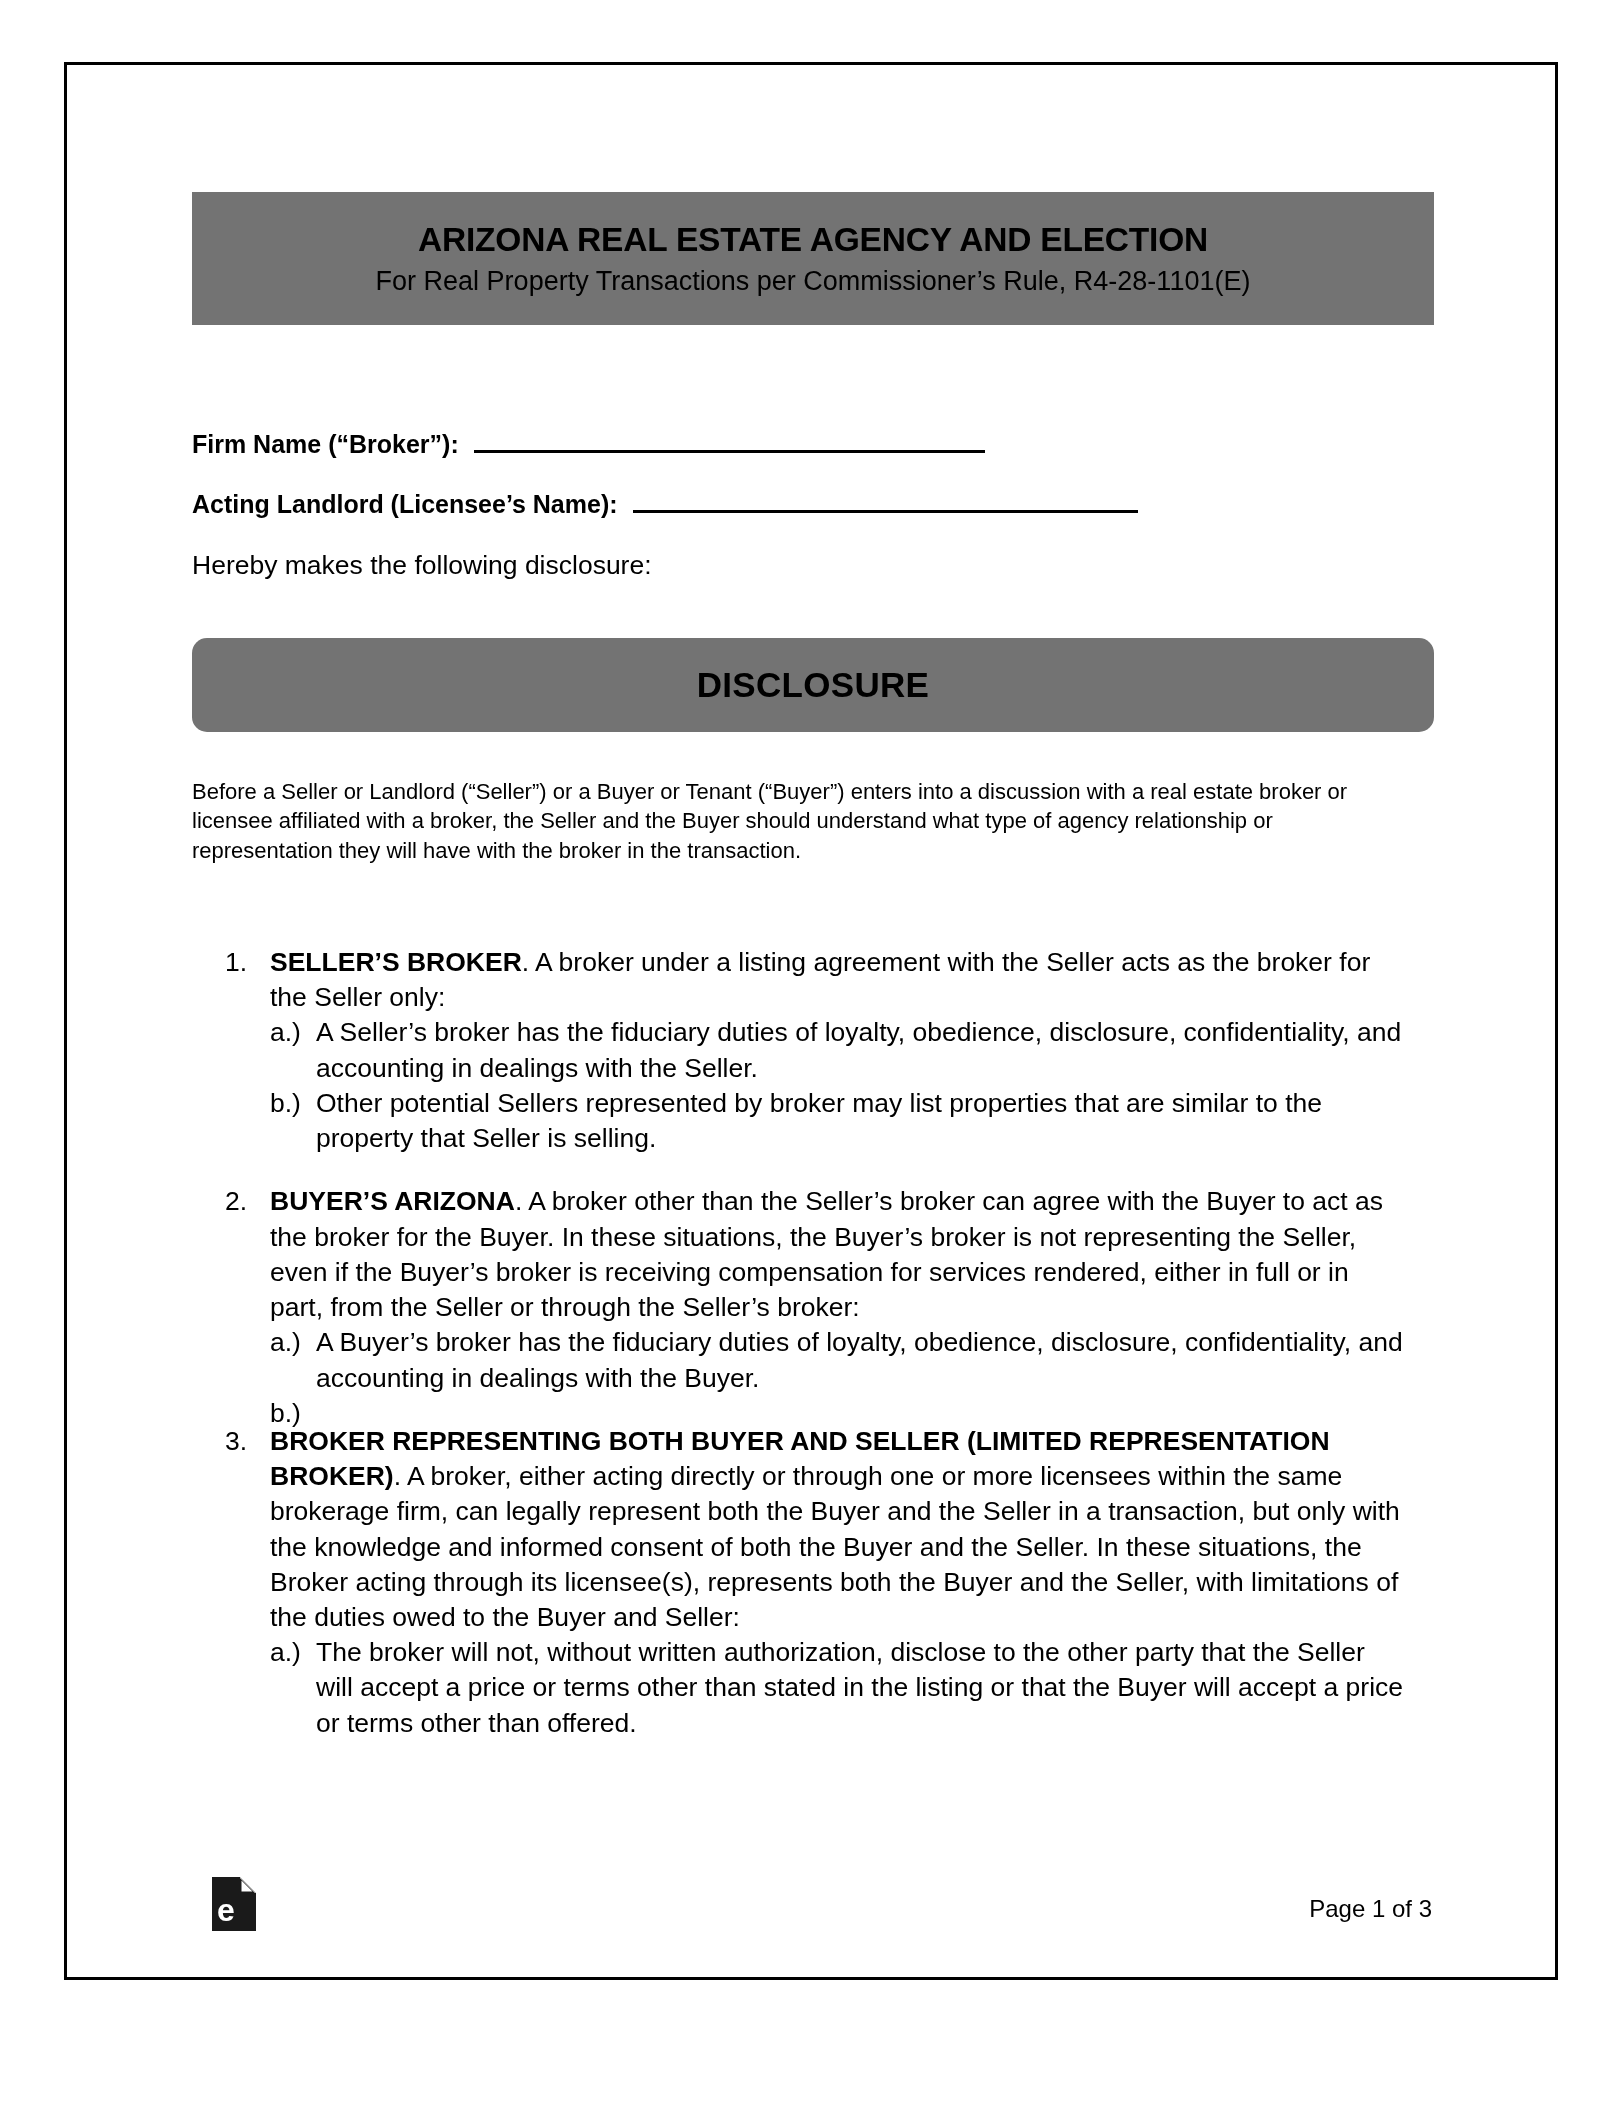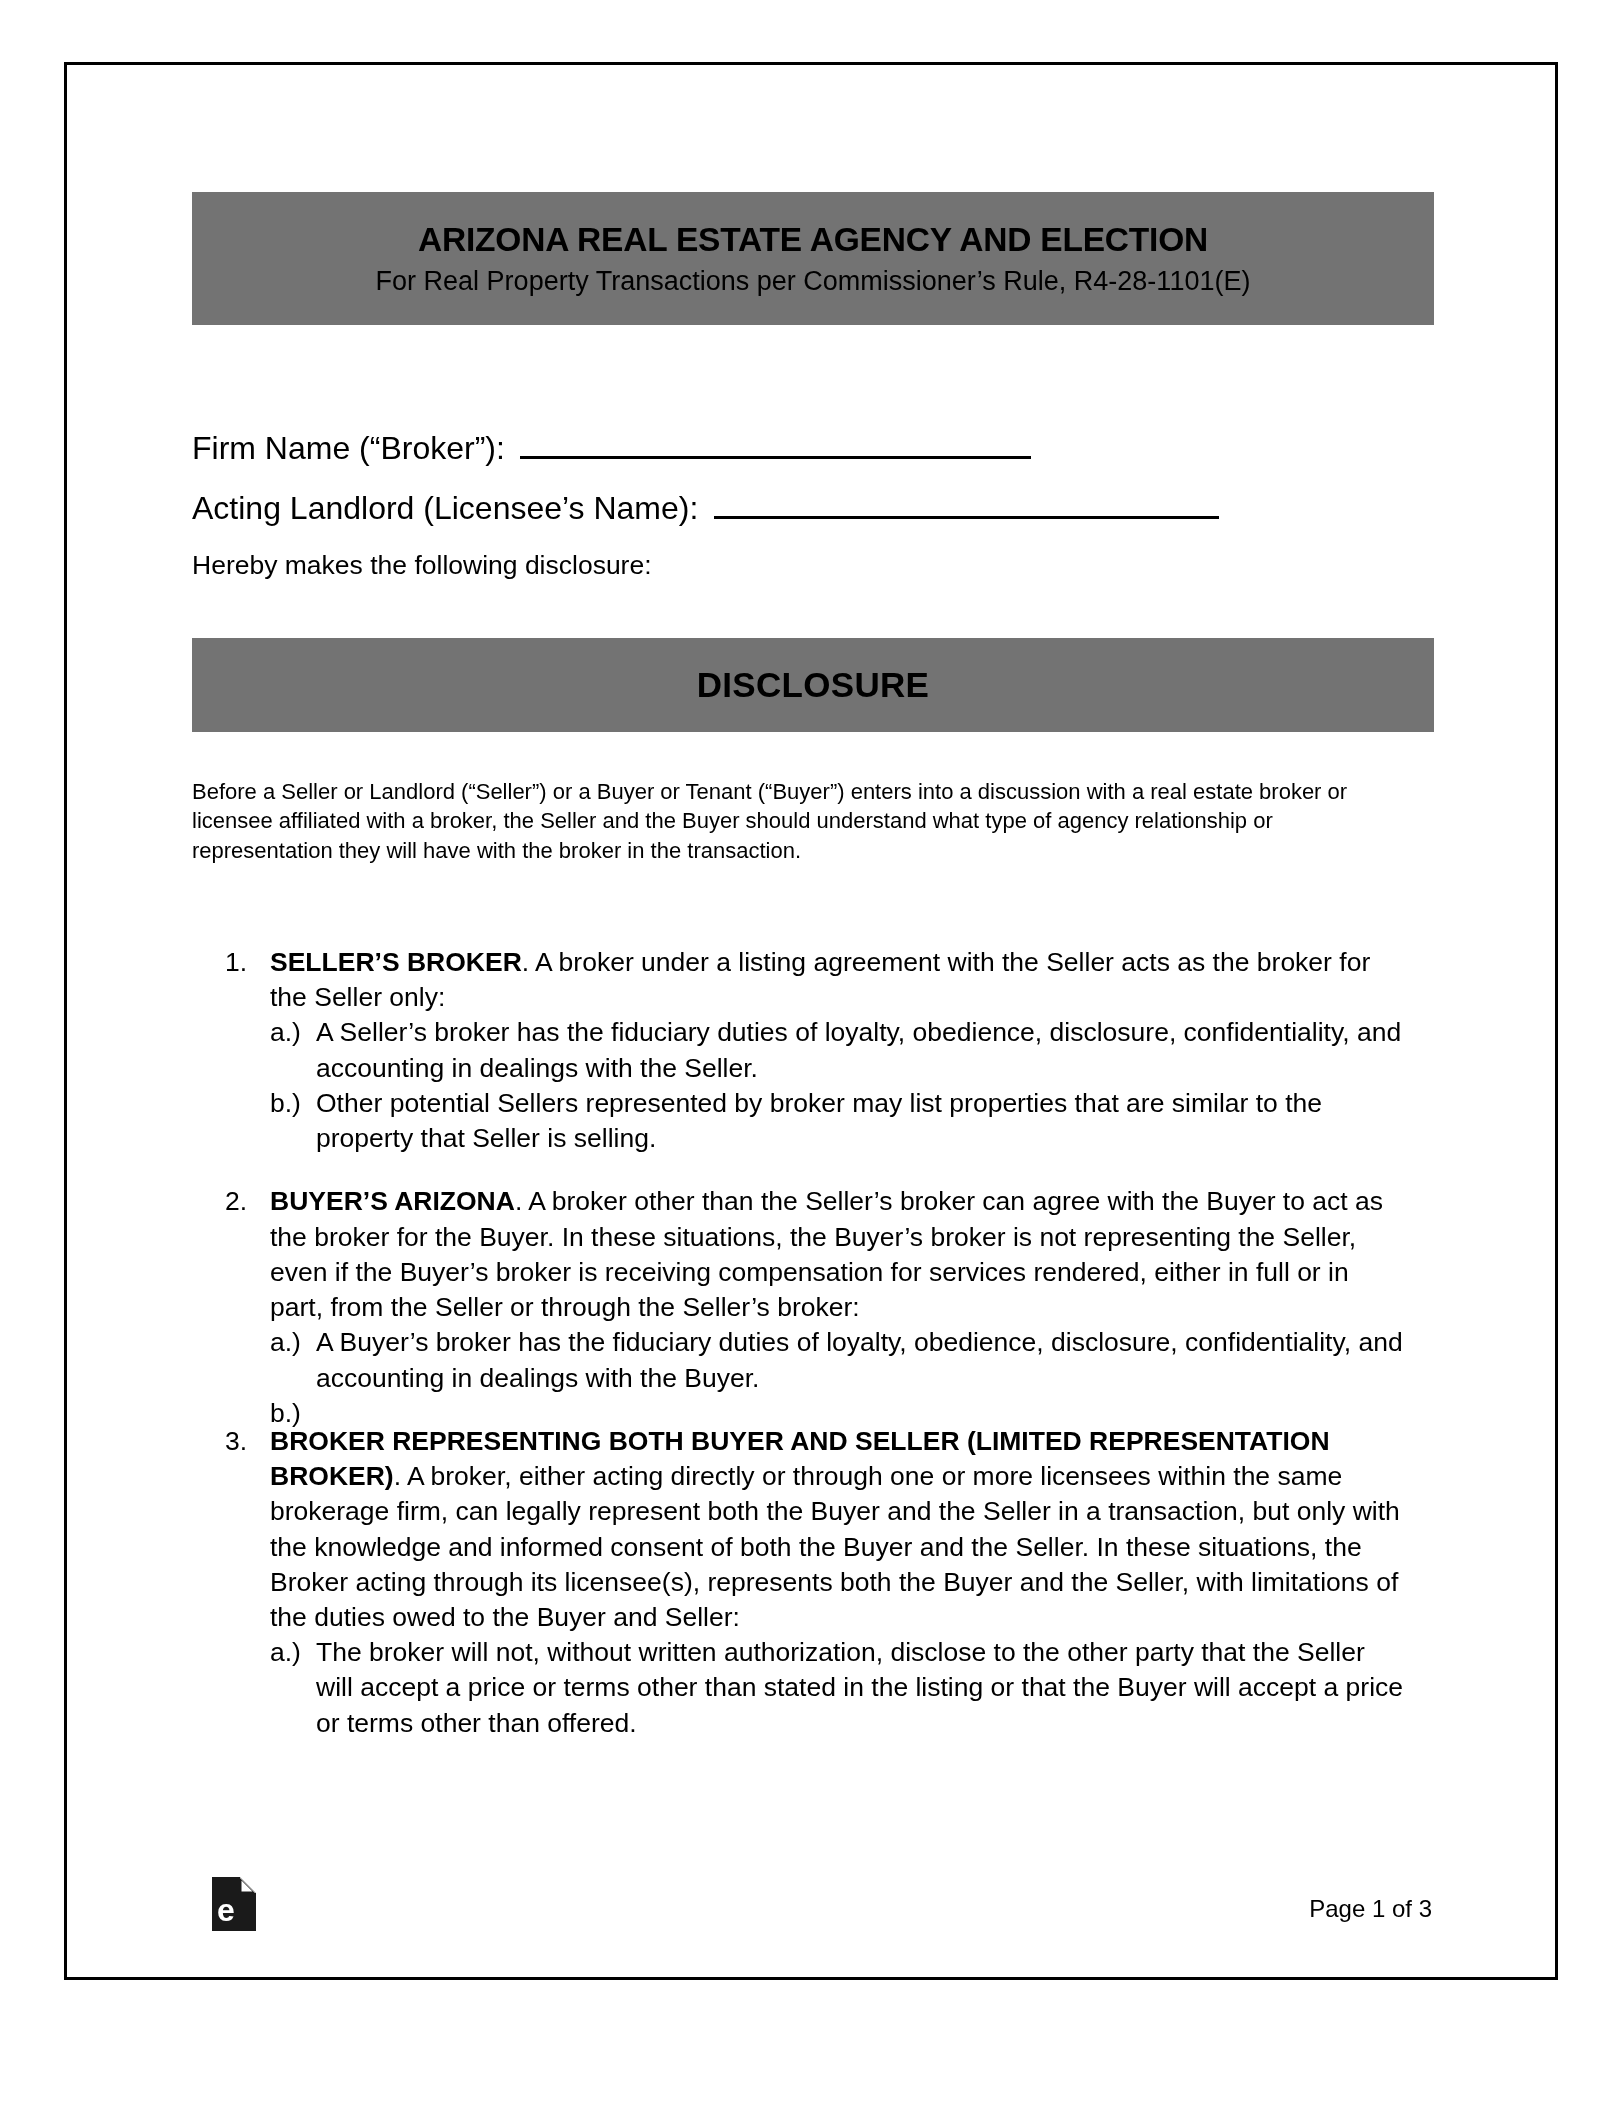--- a/index.html
+++ b/index.html
@@ -57,20 +57,21 @@
     white-space: nowrap;
   }
 
   .banner-disclosure {
     position: absolute;
     left: 125px;
     top: 573px;
     width: 1242px;
     height: 94px;
     text-align: center;
+    border-radius: 15px;
   }
   .banner-disclosure .dtext {
     font-size: 35px;
     font-weight: bold;
     letter-spacing: 0.3px;
     line-height: 94px;
   }
 
   
   .field-row {
@@ -78,22 +79,22 @@
     left: 125px;
     width: 1242px;
     font-size: 26.5px;
     line-height: 1.2;
     white-space: nowrap;
   }
   #field-firm  { top: 364px; }
   #field-agent { top: 424px; }
 
   .field-label {
-    font-weight: normal;
-    font-size: 32px;
+    font-weight: bold;
+    font-size: 25px;
   }
   .field-rule {
     display: inline-block;
     border-bottom: 3px solid #000;
     height: 20px;
     vertical-align: baseline;
     margin-left: 8px;
   }
   #field-firm  .field-rule { width: 511px; }
   #field-agent .field-rule { width: 505px; }

